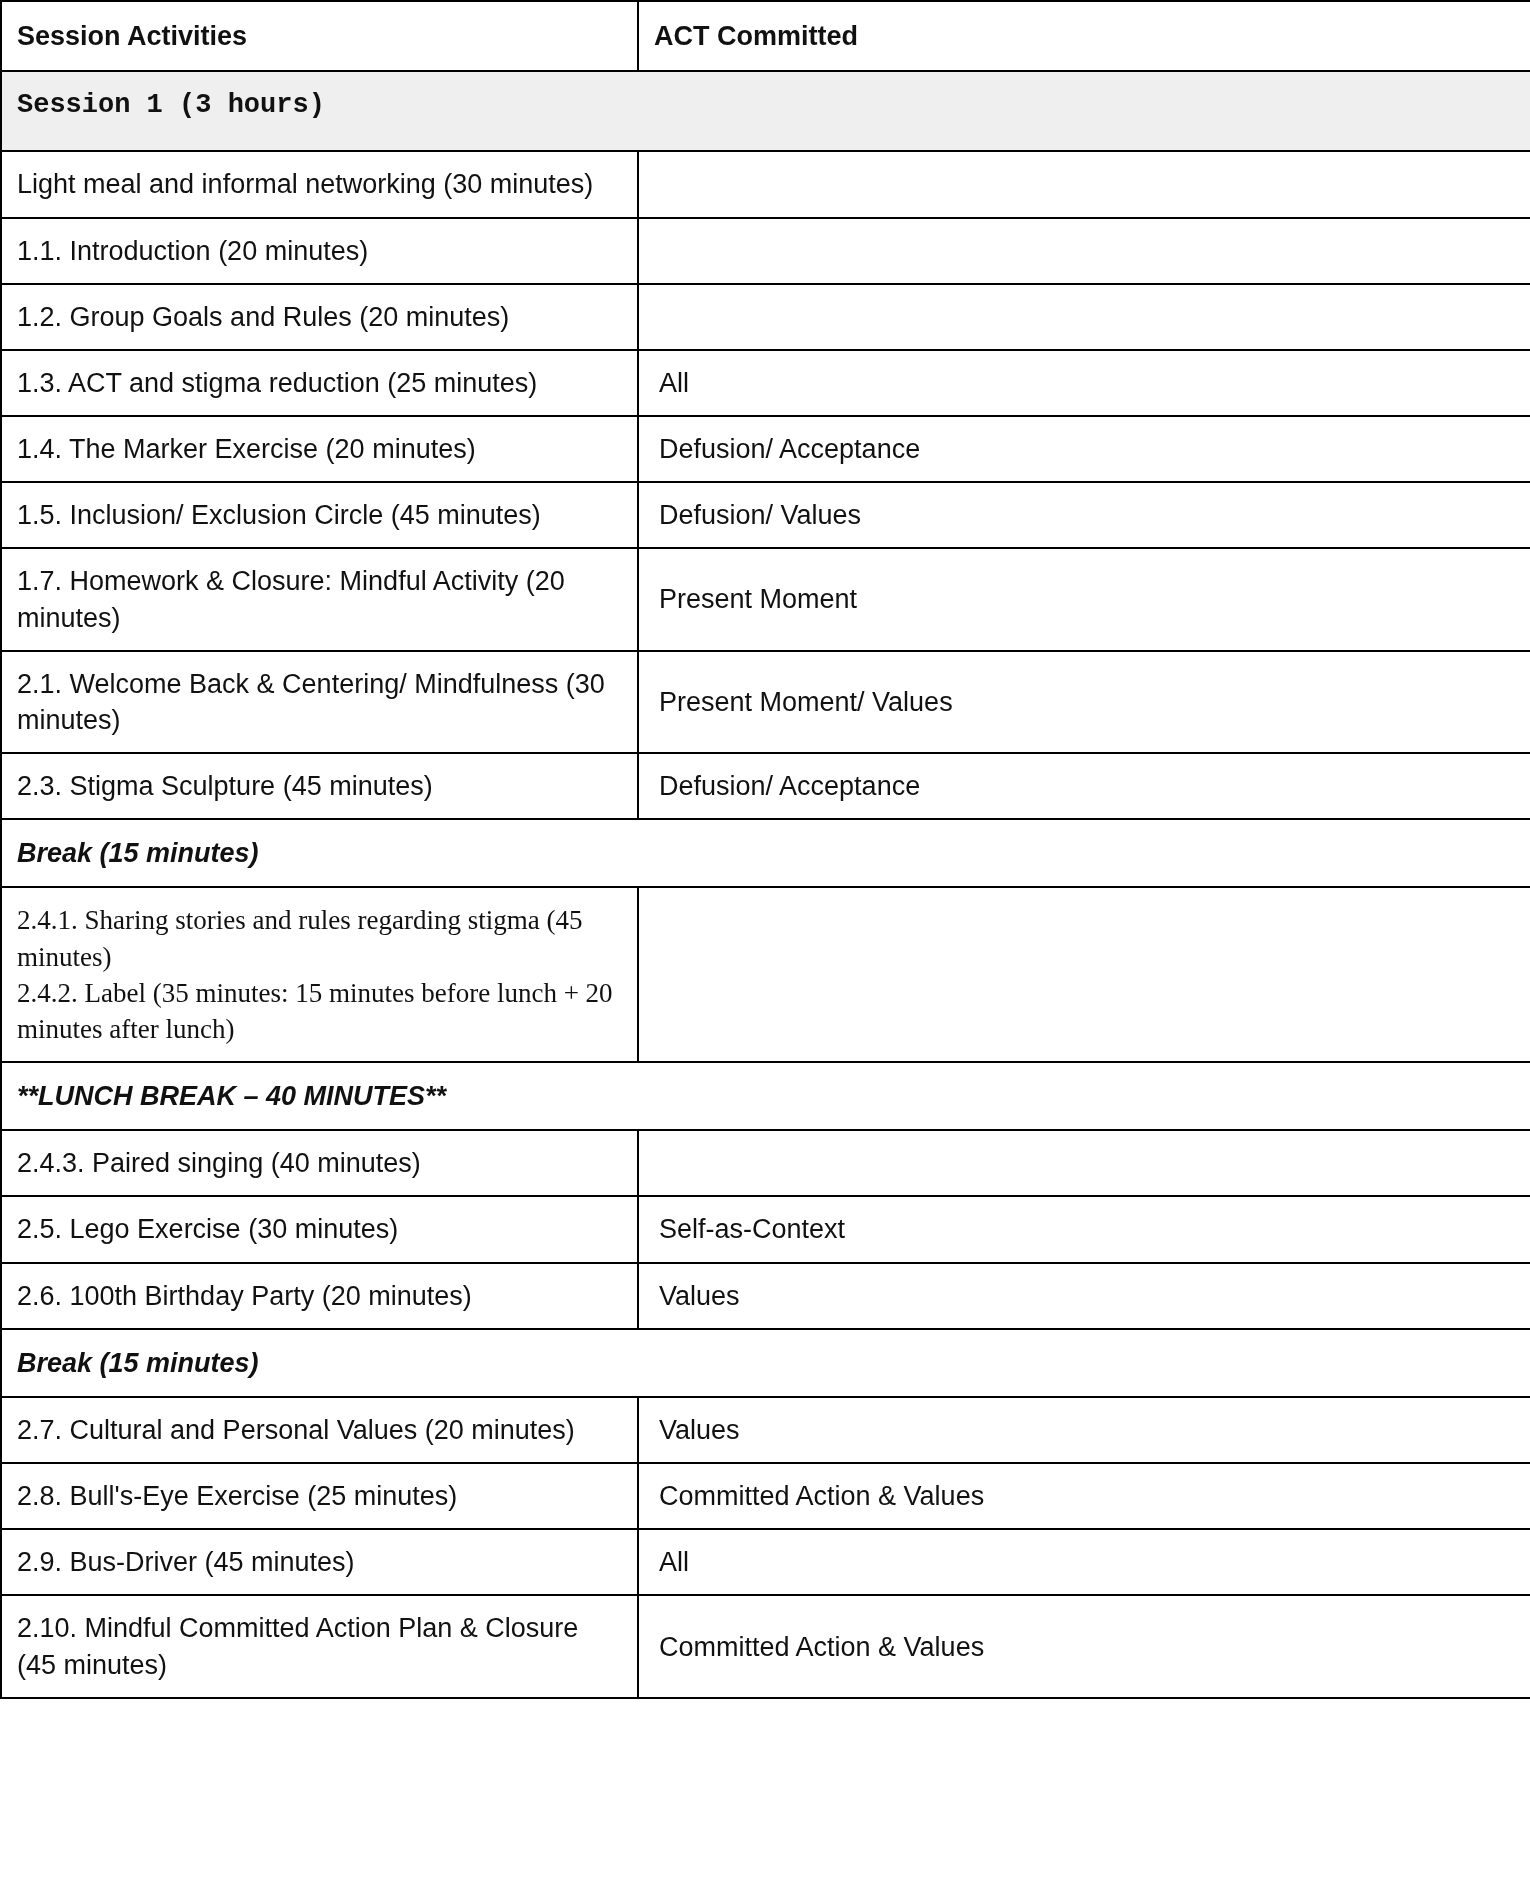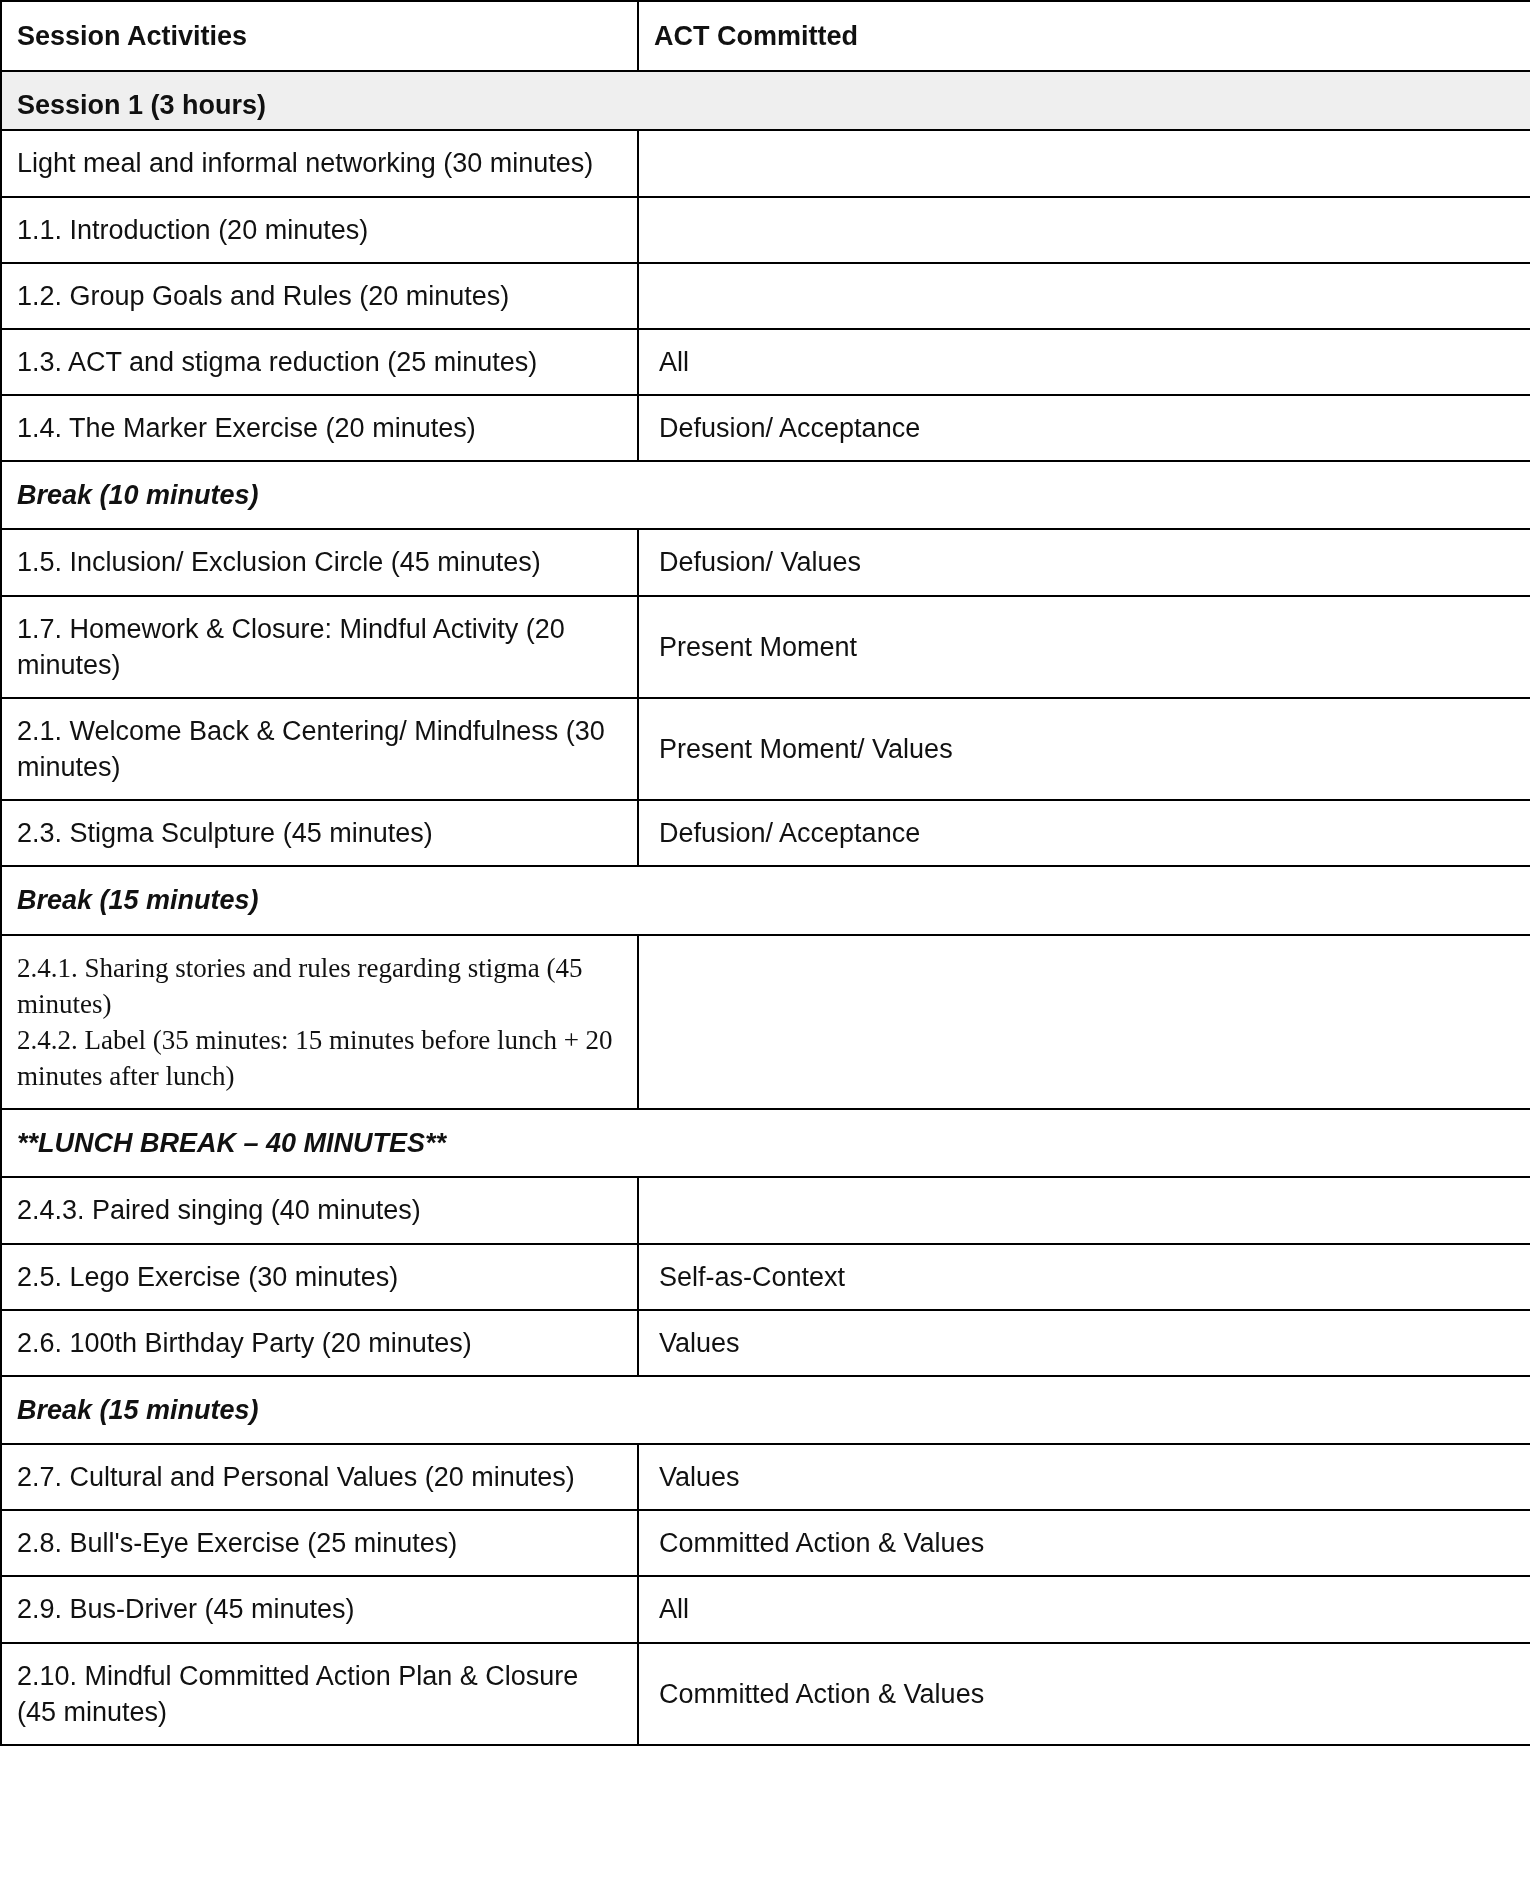--- a/index.html
+++ b/index.html
@@ -47,21 +47,22 @@
     background: #ffffff;
     padding-top: 16px;
     padding-bottom: 16px;
   }
 
   
   tr.section-row td {
     background: #efefef;
     font-weight: bold;
     padding-top: 15px;
-    padding-bottom: 6px;
+    padding-bottom: 27px;
+    font-family: Liberation Mono, monospace;
   }
 
   
   tr.break-row td {
     background: #ffffff;
     font-weight: bold;
     font-style: italic;
     padding-top: 15px;
     padding-bottom: 15px;
   }
@@ -113,23 +114,20 @@
           <td class="col-process"></td>
         </tr>
         <tr class="activity-row">
           <td class="col-activity">1.3. ACT and stigma reduction (25 minutes)</td>
           <td class="col-process">All</td>
         </tr>
         <tr class="activity-row">
           <td class="col-activity">1.4. The Marker Exercise (20 minutes)</td>
           <td class="col-process">Defusion/ Acceptance</td>
         </tr>
-        <tr class="break-row">
-          <td colspan="2">Break (10 minutes)</td>
-        </tr>
         <tr class="activity-row">
           <td class="col-activity">1.5. Inclusion/ Exclusion Circle (45 minutes)</td>
           <td class="col-process">Defusion/ Values</td>
         </tr>
         <tr class="activity-row">
           <td class="col-activity">1.7. Homework &amp; Closure: Mindful Activity (20 minutes)</td>
           <td class="col-process">Present Moment</td>
         </tr>
         <tr class="activity-row">
           <td class="col-activity">2.1. Welcome Back &amp; Centering/ Mindfulness (30 minutes)</td>

